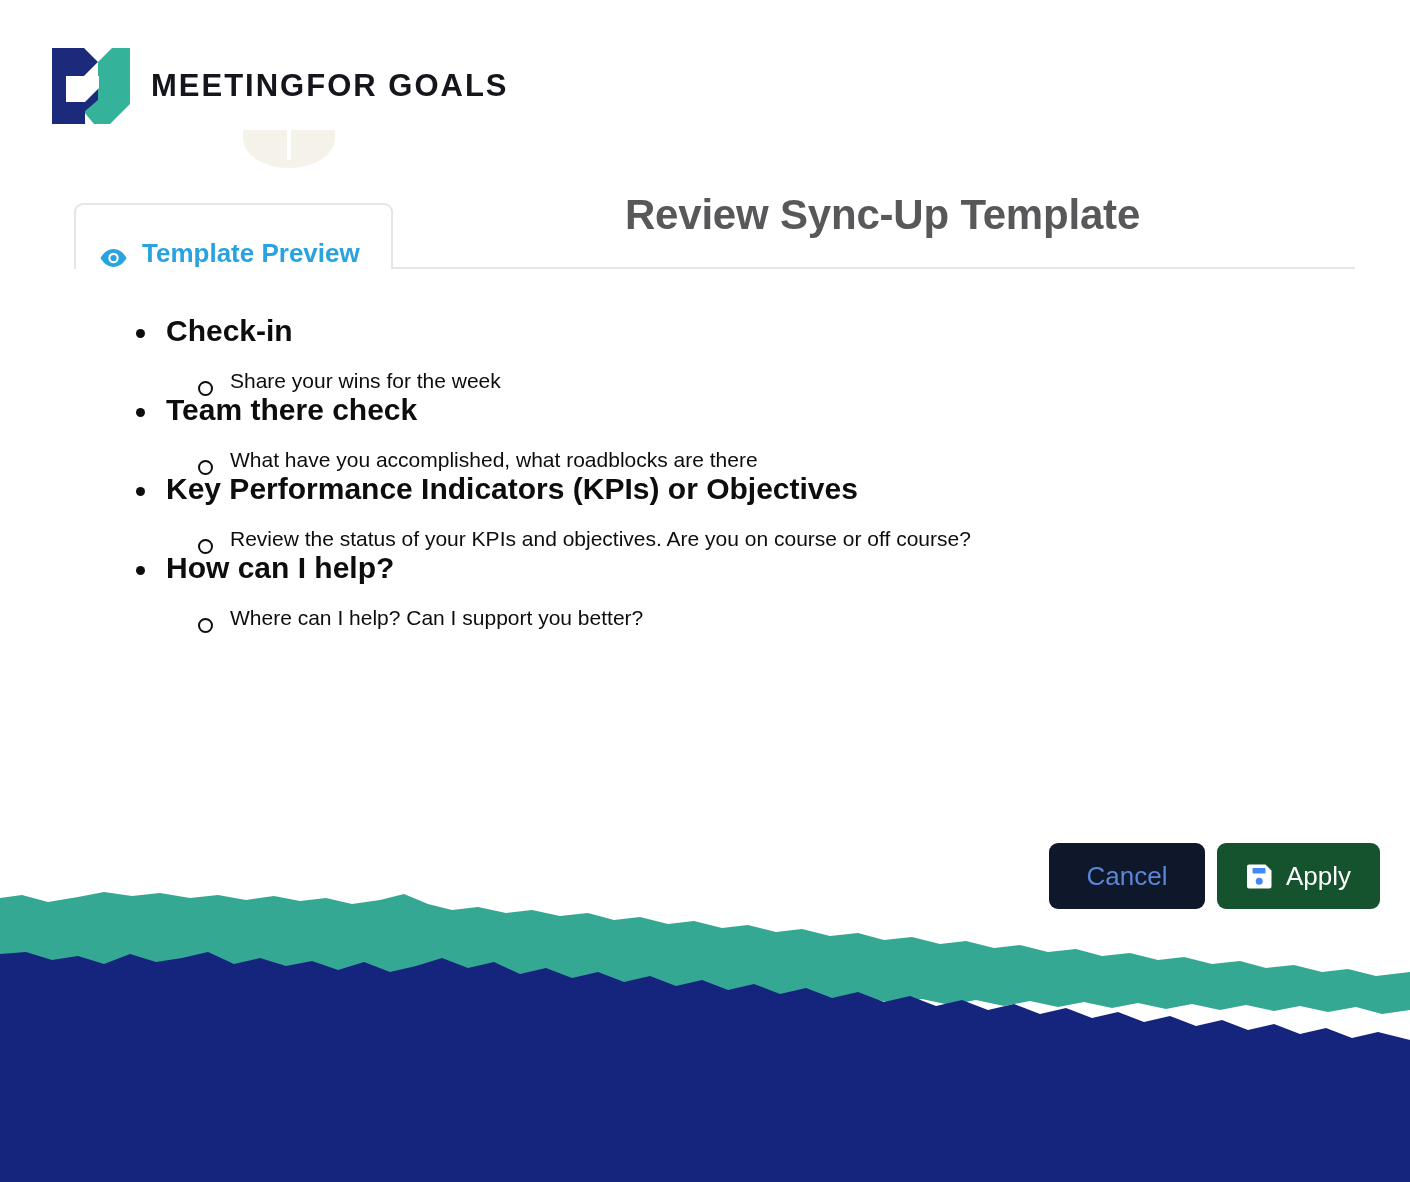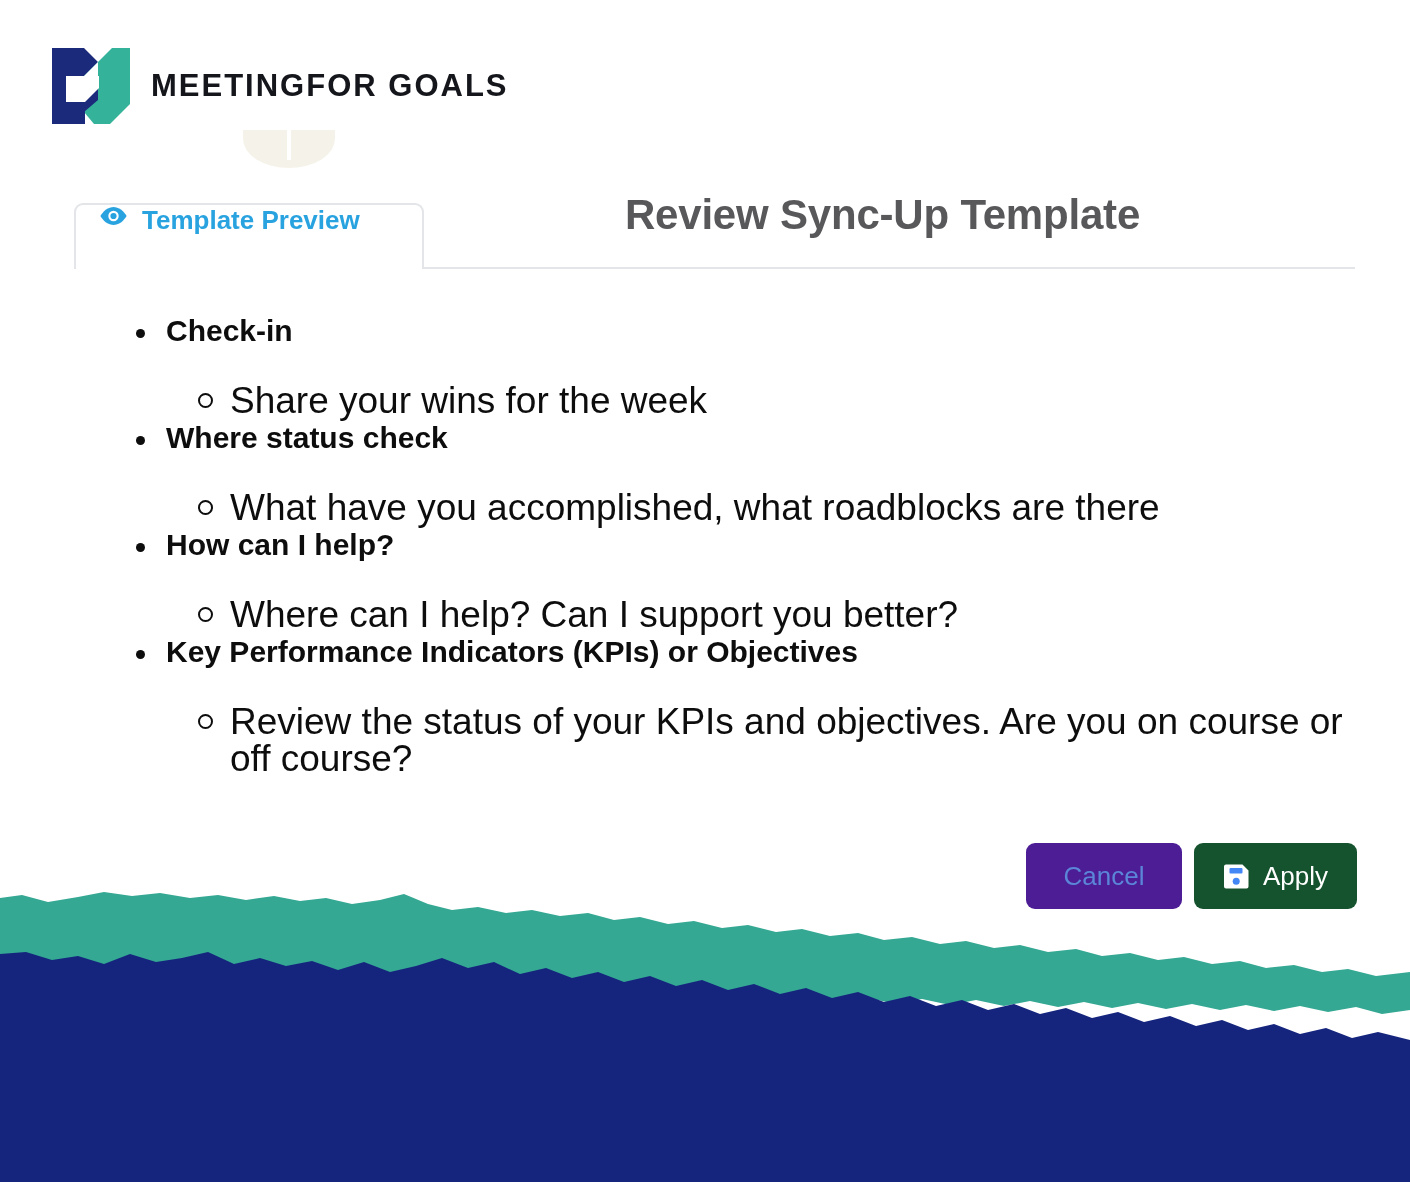--- a/index.html
+++ b/index.html
@@ -83,28 +83,28 @@
     left: 74px;
     top: 64px;
     width: 1281px;
     height: 2px;
     background: #e3e5e8;
   }
   .tab {
     position: absolute;
     left: 74px;
     top: 0;
-    width: 350px;
+    width: 319px;
     height: 66px;
     background: #ffffff;
     border: 2px solid #e3e5e8;
     border-bottom: none;
     border-radius: 9px 9px 0 0;
     display: flex;
-    align-items: flex-start;
+    align-items: flex-end;
     padding-left: 23px;
     gap: 14px;
     cursor: pointer;
   }
   .eye-icon { width: 29px; height: 22px; flex: 0 0 auto; display: block; }
   .tab-label {
     font-size: 26px;
     font-weight: 700;
     color: #29a3e0;
     white-space: nowrap;
@@ -149,25 +149,25 @@
     top: 13px;
     width: 9px;
     height: 9px;
     border-radius: 50%;
     background: #0d0d0d;
   }
 
   .agenda-sub {
     position: relative;
     padding-left: 110px;
-    font-size: 37px;
+    font-size: 21px;
     font-weight: 400;
     color: #0d0d0d;
     line-height: 1.0;
-    margin-top: 36px;
+    margin-top: 24px;
   }
   .agenda-sub::before {
     content: "";
     position: absolute;
     left: 78px;
     top: 11px;
     width: 11px;
     height: 11px;
     border-radius: 50%;
     border: 2px solid #0d0d0d;
@@ -189,24 +189,25 @@
     display: flex;
     align-items: center;
     justify-content: center;
     cursor: pointer;
     font-family: "Liberation Sans", sans-serif;
     white-space: nowrap;
   }
   .btn-cancel {
     width: 156px;
     height: 66px;
-    background: #4c1d95;
+    background: #0f172a;
     color: #5b86d8;
     font-size: 26px;
     font-weight: 400;
+    margin-left: 23px;
   }
   .btn-apply {
     width: 163px;
     height: 66px;
     background: #14532d;
     color: #ffffff;
     font-size: 26px;
     font-weight: 400;
     gap: 13px;
   }
@@ -262,32 +263,32 @@
   <div class="page-title">Review Sync-Up Template</div>
 
   <div class="agenda">
 
     <div class="agenda-group">
       <div class="agenda-item">Check-in</div>
       <div class="agenda-sub">Share your wins for the week</div>
     </div>
 
     <div class="agenda-group">
-      <div class="agenda-item">Where status check</div>
+      <div class="agenda-item">Team there check</div>
       <div class="agenda-sub">What have you accomplished, what roadblocks are there</div>
+    </div>
+
+    <div class="agenda-group">
+      <div class="agenda-item">Key Performance Indicators (KPIs) or Objectives</div>
+      <div class="agenda-sub">Review the status of your KPIs and objectives. Are you on course or off course?</div>
     </div>
 
     <div class="agenda-group">
       <div class="agenda-item">How can I help?</div>
       <div class="agenda-sub">Where can I help? Can I support you better?</div>
-    </div>
-
-    <div class="agenda-group">
-      <div class="agenda-item">Key Performance Indicators (KPIs) or Objectives</div>
-      <div class="agenda-sub">Review the status of your KPIs and objectives. Are you on course or off course?</div>
     </div>
 
   </div>
 
   <div class="actions">
     <button class="btn btn-cancel">Cancel</button>
     <button class="btn btn-apply">
       <svg class="save-icon" viewBox="0 0 27 27">
         <path d="M3 1.5 H19.5 L25.5 7.5 V23.5 A2 2 0 0 1 23.5 25.5 H3 A2 2 0 0 1 1 23.5 V3.5 A2 2 0 0 1 3 1.5 Z" fill="#ffffff"></path>
         <rect x="6.5" y="5" width="13" height="5.6" rx="1.1" fill="#4287f5"></rect>

